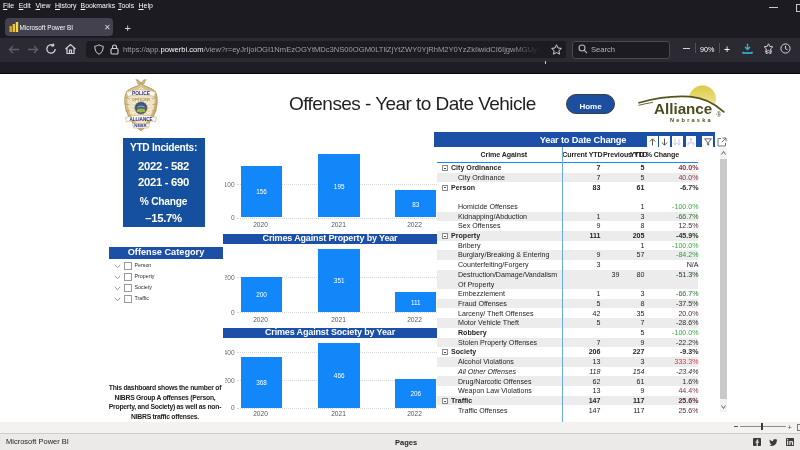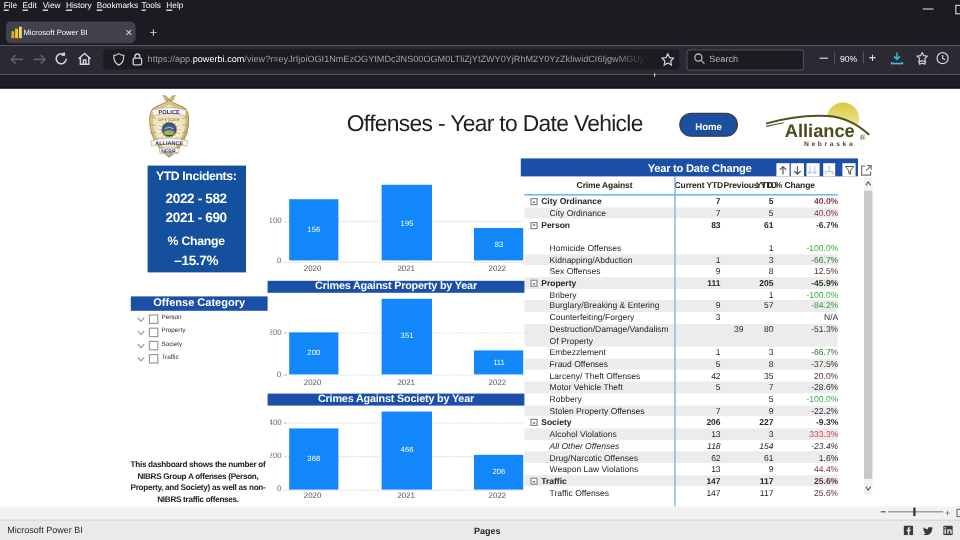--- a/index.html
+++ b/index.html
@@ -327,21 +327,21 @@
 <div style="position:absolute;left:127px;top:1.2px;width:80.5px;text-align:right;font-size:7.1px;color:#252423;">35</div>
 <div style="position:absolute;left:173px;top:1.2px;width:88.5px;text-align:right;font-size:7.1px;color:#552b34;">20.0%</div>
 </div>
 <div class="abs" style="left:437px;top:318.1999999999998px;width:261px;height:9.7px;background:#ececec;">
 <div style="position:absolute;left:21px;top:1.2px;font-size:7.1px;color:#252423;white-space:nowrap;">Motor Vehicle Theft</div>
 <div style="position:absolute;left:83px;top:1.2px;width:80.5px;text-align:right;font-size:7.1px;color:#252423;">5</div>
 <div style="position:absolute;left:127px;top:1.2px;width:80.5px;text-align:right;font-size:7.1px;color:#252423;">7</div>
 <div style="position:absolute;left:173px;top:1.2px;width:88.5px;text-align:right;font-size:7.1px;color:#293029;">-28.6%</div>
 </div>
 <div class="abs" style="left:437px;top:327.8999999999998px;width:261px;height:9.7px;background:#fff;">
-<div style="position:absolute;left:21px;top:1.2px;font-size:7.1px;color:#252423;white-space:nowrap;">Robbery</div>
+<div style="position:absolute;left:21px;top:1.2px;font-size:7.1px;color:#252423;white-space:nowrap;font-weight:bold;">Robbery</div>
 <div style="position:absolute;left:83px;top:1.2px;width:80.5px;text-align:right;font-size:7.1px;color:#252423;"></div>
 <div style="position:absolute;left:127px;top:1.2px;width:80.5px;text-align:right;font-size:7.1px;color:#252423;">5</div>
 <div style="position:absolute;left:173px;top:1.2px;width:88.5px;text-align:right;font-size:7.1px;color:#36aa3f;">-100.0%</div>
 </div>
 <div class="abs" style="left:437px;top:337.5999999999998px;width:261px;height:9.7px;background:#ececec;">
 <div style="position:absolute;left:21px;top:1.2px;font-size:7.1px;color:#252423;white-space:nowrap;">Stolen Property Offenses</div>
 <div style="position:absolute;left:83px;top:1.2px;width:80.5px;text-align:right;font-size:7.1px;color:#252423;">7</div>
 <div style="position:absolute;left:127px;top:1.2px;width:80.5px;text-align:right;font-size:7.1px;color:#252423;">9</div>
 <div style="position:absolute;left:173px;top:1.2px;width:88.5px;text-align:right;font-size:7.1px;color:#2b2d2b;">-22.2%</div>
 </div>

